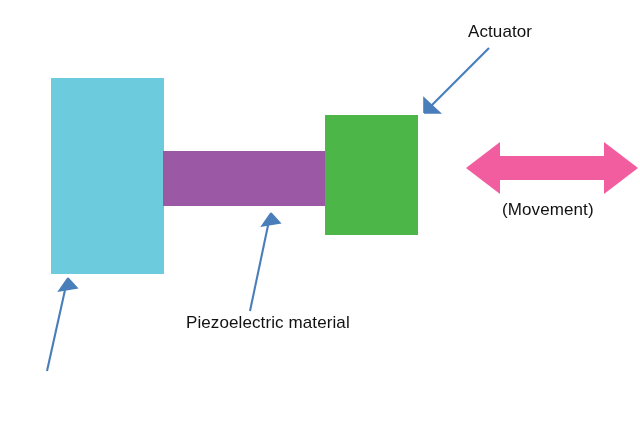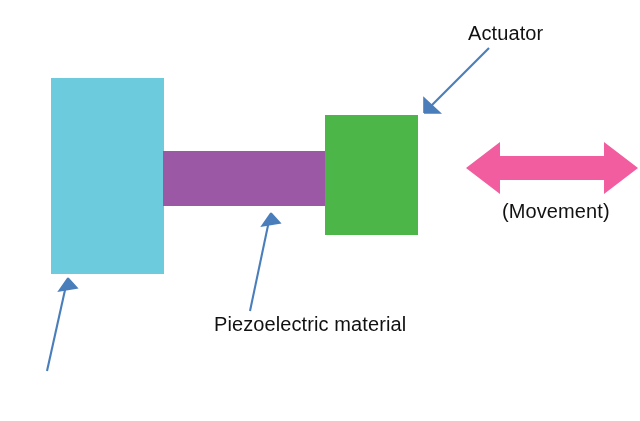--- a/index.html
+++ b/index.html
@@ -50,38 +50,37 @@
     position: absolute;
     left: 0;
     top: 0;
     width: 640px;
     height: 421px;
     pointer-events: none;
   }
   .label {
     position: absolute;
     color: #111111;
-    font-size: 20px;
+    font-size: 17px;
     font-family: "Liberation Sans", sans-serif;
     white-space: nowrap;
     letter-spacing: 0.1px;
   }
   #label-actuator {
     left: 468px;
     top: 22px;
   }
   #label-movement {
     left: 502px;
     top: 200px;
     text-align: right;
   }
   #label-piezo {
     left: 186px;
     top: 313px;
-    margin-left: 28px;
   }
   #label-base {
     left: 9px;
     top: 374px;
   }
 </style>
 </head>
 <body>
 
 <div id="stage">

